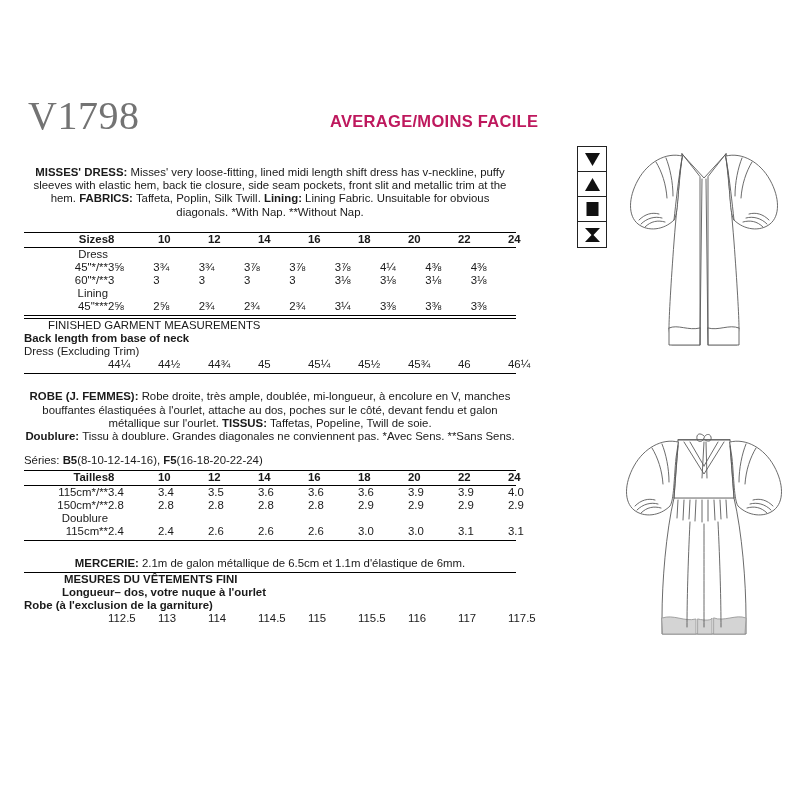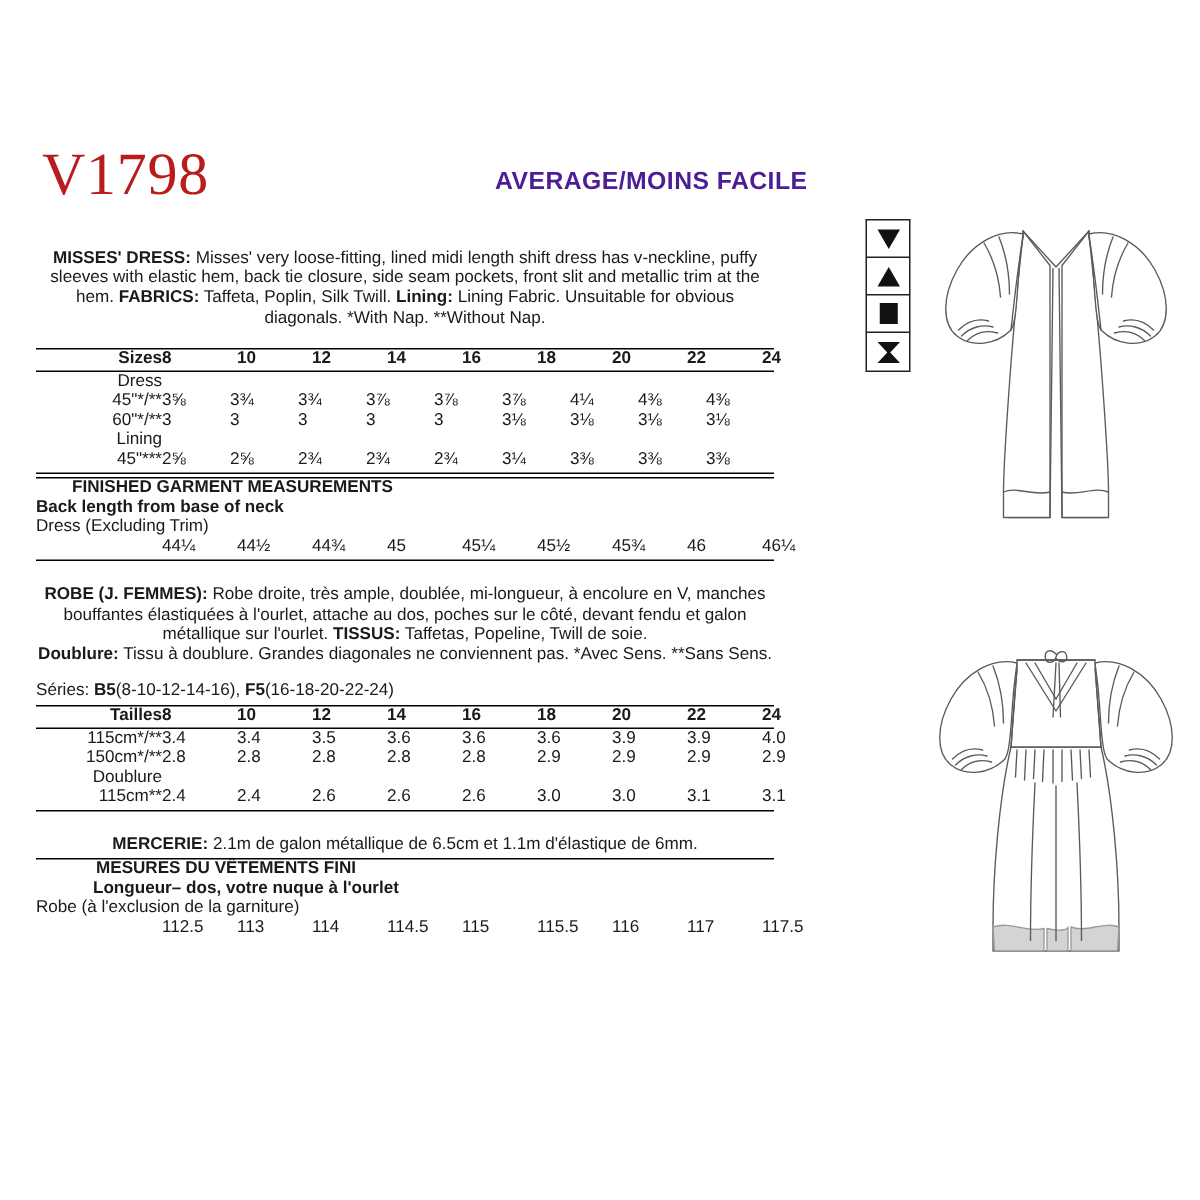--- a/index.html
+++ b/index.html
@@ -19,30 +19,30 @@
 
   
   .pattern-number {
     position: absolute;
     left: 28px;
     top: 96px;
     font-family: "Liberation Serif", serif;
     font-size: 40px;
     line-height: 40px;
     letter-spacing: 0.5px;
-    color: #b91c1c;
+    color: #737373;
   }
   .difficulty {
     position: absolute;
     left: 330px;
     top: 112px;
     font-size: 16.5px;
     font-weight: bold;
     letter-spacing: 0.3px;
-    color: #4c1d95;
+    color: #be185d;
   }
 
   
   .sheet {
     position: absolute;
     left: 24px;
     top: 150px;
     width: 492px;
     font-size: 11.4px;
     line-height: 13.2px;
@@ -228,21 +228,21 @@
         <td class="num">3⅜</td>
       </tr>
     </tbody>
   </table>
 
   <hr class="rule">
 
 
   <hr class="rule">
 
-  <div style="font-weight:bold;padding-left:24px;">FINISHED GARMENT MEASUREMENTS</div>
+  <div style="font-weight:normal;padding-left:24px;">FINISHED GARMENT MEASUREMENTS</div>
   <div style="font-weight:bold;">Back length from base of neck</div>
   <div style="font-weight:normal;">Dress (Excluding Trim)</div>
 
   <table class="sizetable">
     <tbody>
       <tr>
         <td class="lab"></td>
         <td class="num">44¼</td>
         <td class="num">44½</td>
         <td class="num">44¾</td>
@@ -330,21 +330,21 @@
   </table>
 
   <hr class="rule">
 
   <p class="para"><b>MERCERIE:</b><span> 2.1m de galon métallique de 6.5cm et 1.1m d'élastique de 6mm.</span></p>
 
   <hr class="rule">
 
   <div style="font-weight:bold;margin-left:40px;">MESURES DU VÊTEMENTS FINI</div>
   <div style="font-weight:bold;padding-left:38px;">Longueur– dos, votre nuque à l'ourlet</div>
-  <div style="font-weight:normal;">Robe (à l'exclusion de la garniture)</div>
+  <div style="font-weight:bold;">Robe (à l'exclusion de la garniture)</div>
 
   <table class="sizetable">
     <tbody>
       <tr>
         <td class="lab"></td>
         <td class="num">112.5</td>
         <td class="num">113</td>
         <td class="num">114</td>
         <td class="num">114.5</td>
         <td class="num">115</td>

